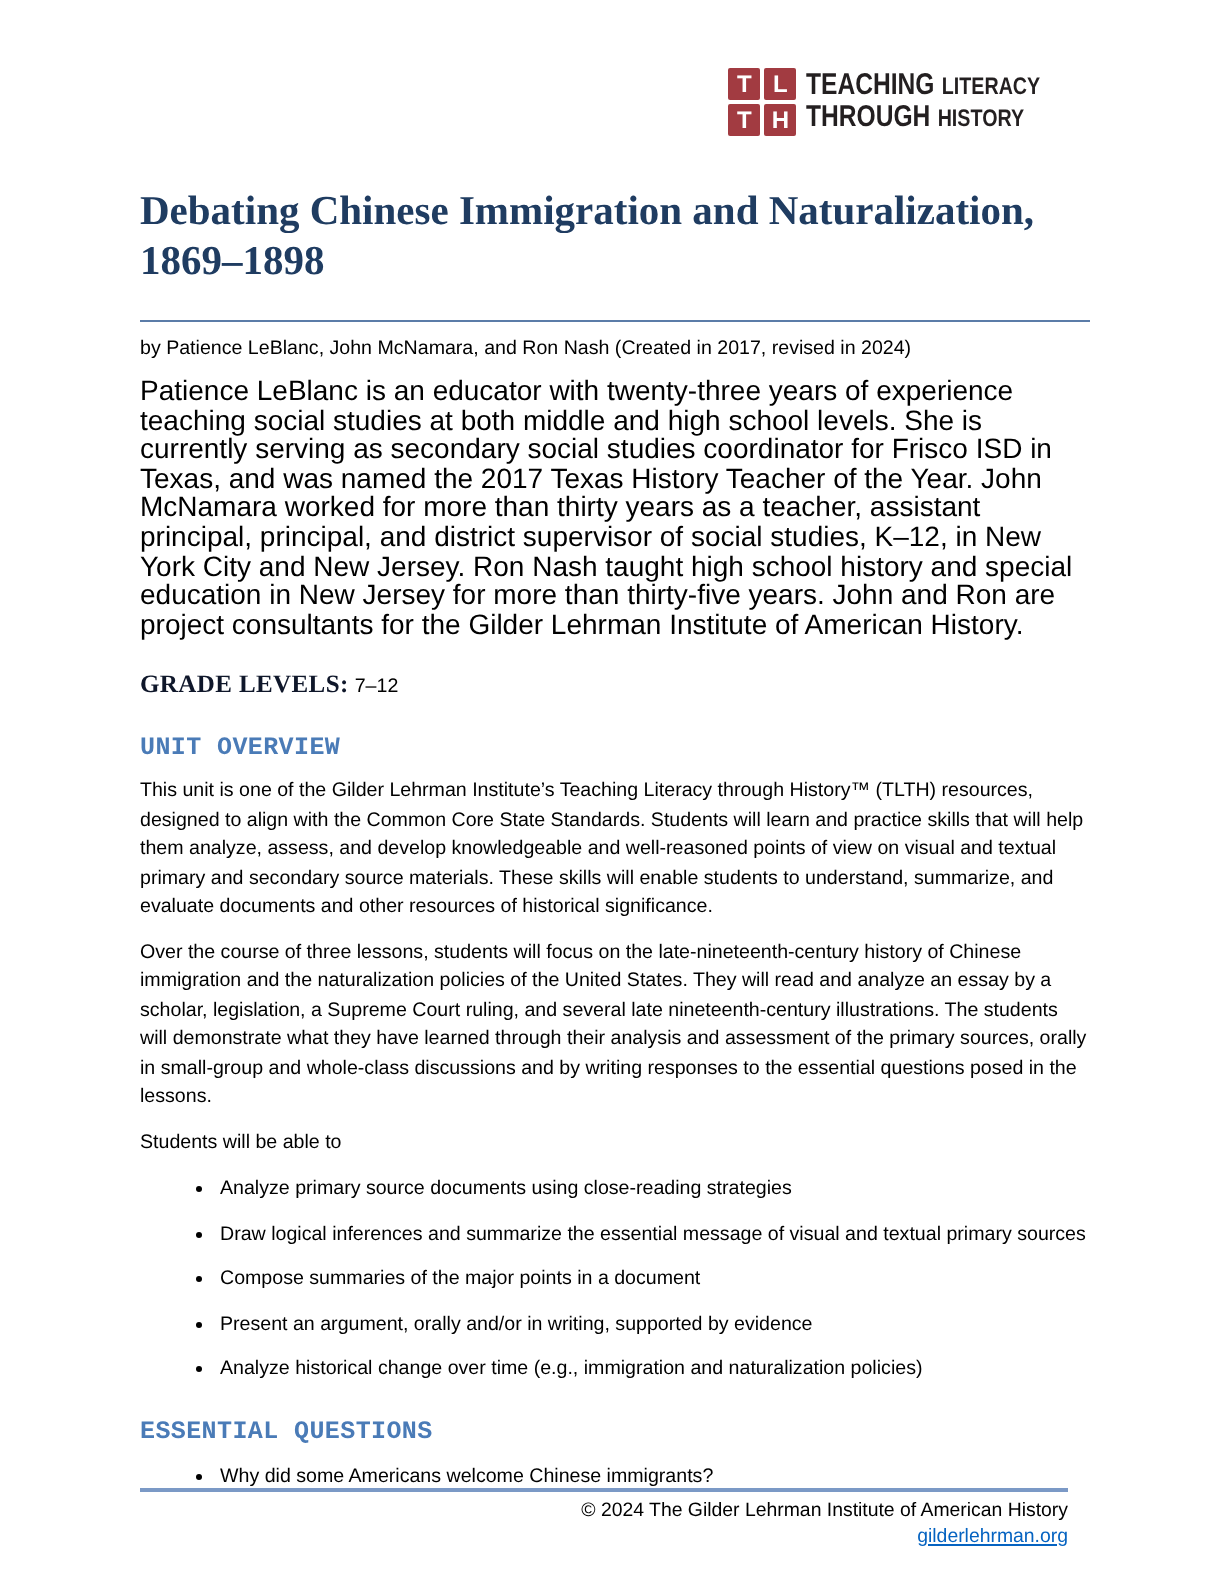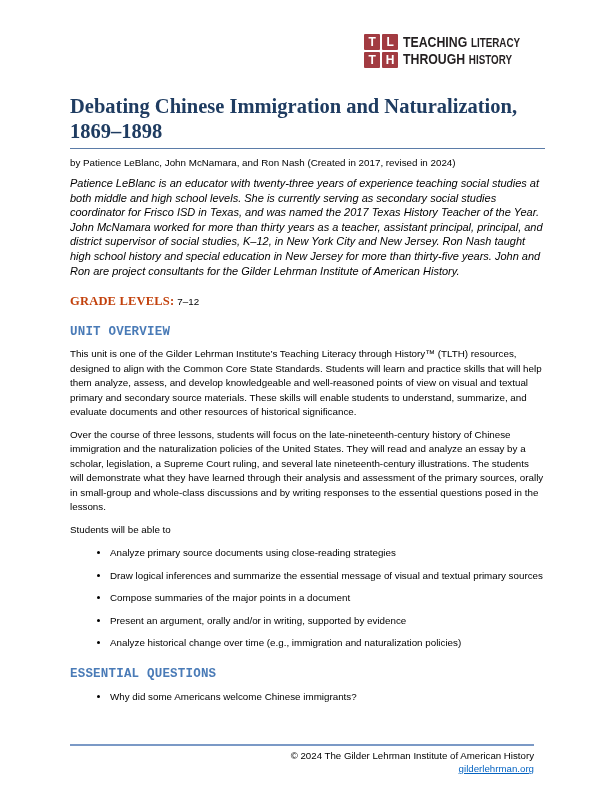--- a/index.html
+++ b/index.html
@@ -27,30 +27,30 @@
   .logo-text .small{font-size:12px;}
 
   
   h1.title{
     margin:94px 0 0 0;
     font-family:"Liberation Serif","DejaVu Serif",serif;
     font-weight:bold;
     font-size:20.5px;line-height:25px;
     color:#1f3c61;
     border-bottom:1px solid #5b7ca8;
-    padding-bottom:4px;
+    padding-bottom:16px;
   }
   .byline{margin:7px 0 0 0;font-size:9.8px;line-height:14px;}
-  .bio{margin:6px 0 0 0;font-size:11px;line-height:14.6px;font-style:italic;}
+  .bio{margin:6px 0 0 0;font-size:14px;line-height:14.6px;}
 
   
   .kv{margin:16px 0 0 0;font-size:9.8px;line-height:15px;}
   .h{
     font-family:"Liberation Serif","DejaVu Serif",serif;
-    font-weight:bold;font-size:12.5px;color:#c2410c;letter-spacing:0.2px;
+    font-weight:bold;font-size:12.5px;color:#0f172a;letter-spacing:0.2px;
   }
   .v{margin-left:3px;}
   h2.sec{
     margin:16px 0 0 0;
     font-family:Liberation Mono, monospace;
     font-weight:bold;font-size:12.5px;color:#4a7bb7;letter-spacing:0.2px;
   }
   p.body{margin:8px 0 0 0;font-size:9.8px;line-height:14.5px;}
 
   

